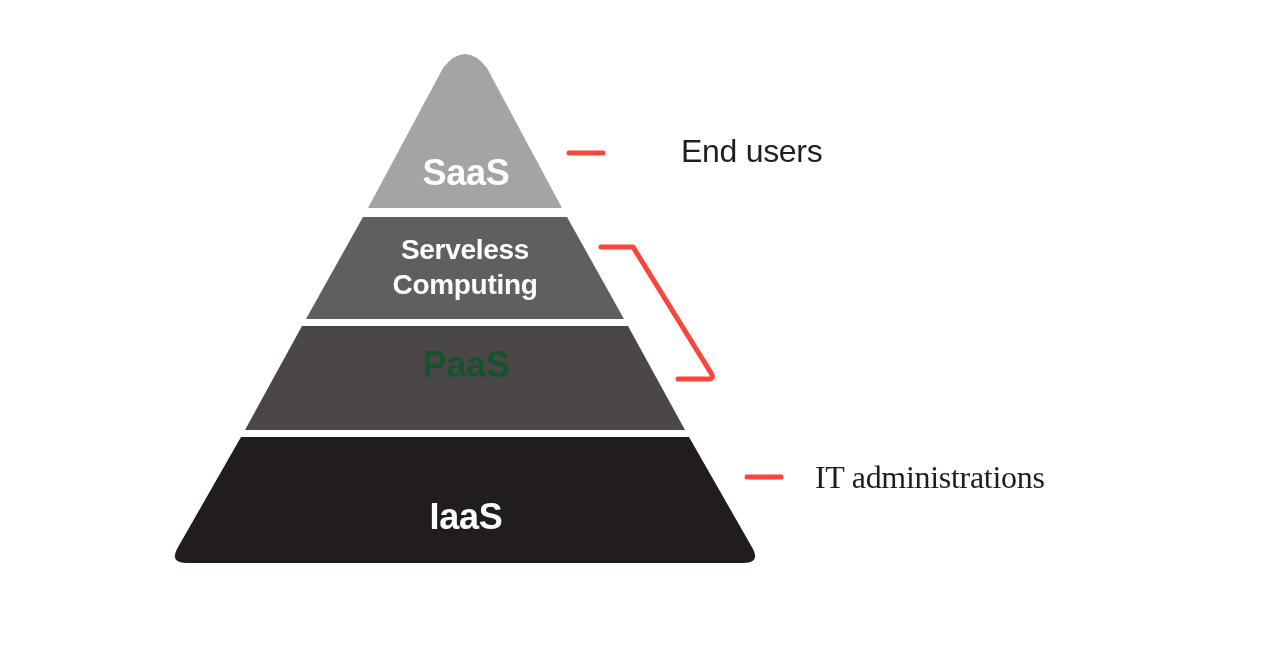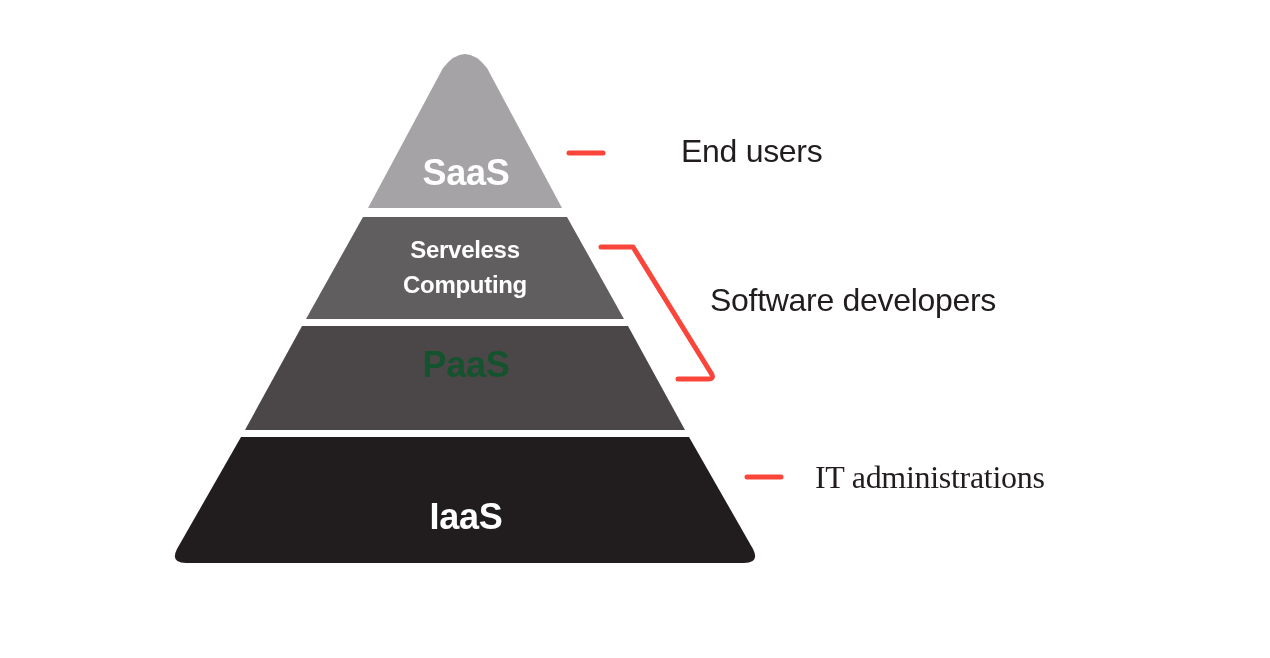--- a/index.html
+++ b/index.html
@@ -25,21 +25,21 @@
   .layer-label {
     position: absolute;
     transform: translate(-50%, -50%);
     font-weight: 600;
     font-size: 36px;
     letter-spacing: -0.3px;
     white-space: nowrap;
     text-align: center;
   }
   .layer-label.small {
-    font-size: 24px;
+    font-size: 28px;
     line-height: 35px;
     width: 230px;
     white-space: normal;
   }
   .annot-label {
     position: absolute;
     transform: translateY(-50%);
     font-weight: 500;
     font-size: 32px;
     letter-spacing: -0.3px;
@@ -66,17 +66,16 @@
   <div class="layer-label" style="left: 466px; top: 173px; color: rgb(255, 255, 255);">SaaS</div>
 
   <div class="layer-label small" style="left: 465px; top: 267px; color: rgb(255, 255, 255);">Serveless Computing</div>
 
   <div class="layer-label" style="left: 466px; top: 365px; color: #14532d;">PaaS</div>
 
   <div class="layer-label" style="left: 466px; top: 517px; color: rgb(255, 255, 255); text-align: center;">IaaS</div>
 
   <div class="annot-label" style="left: 637px; top: 151px; color: rgb(33, 29, 31); margin-left: 44px;">End users</div>
 
-  <div class="annot-label" style="left: 710px; top: 300px; color: rgb(33, 29, 31);">Software developers</div>
 
   <div class="annot-label" style="left: 815px; top: 477px; color: rgb(33, 29, 31); font-family: Liberation Serif, serif;">IT administrations</div>
 
 </div>
 
 </body></html>

